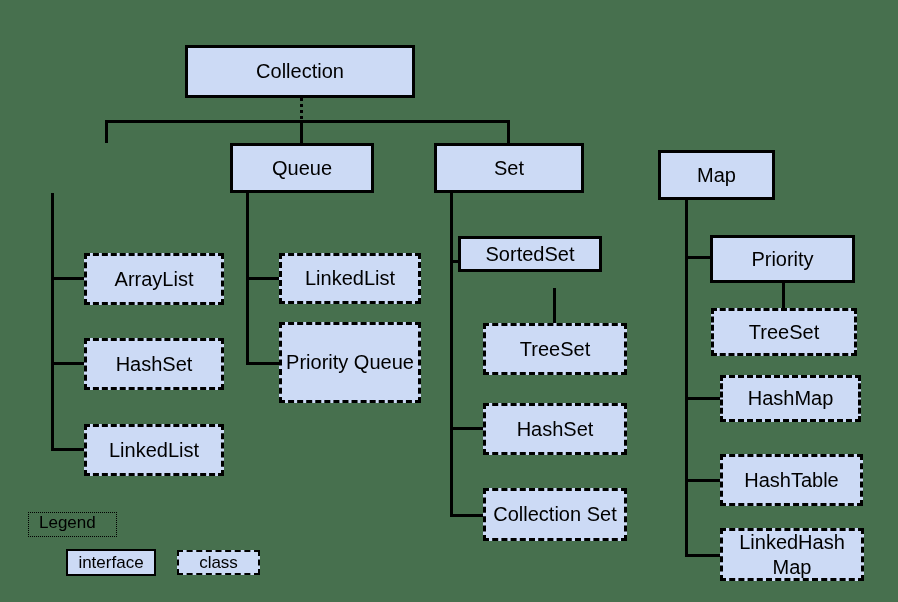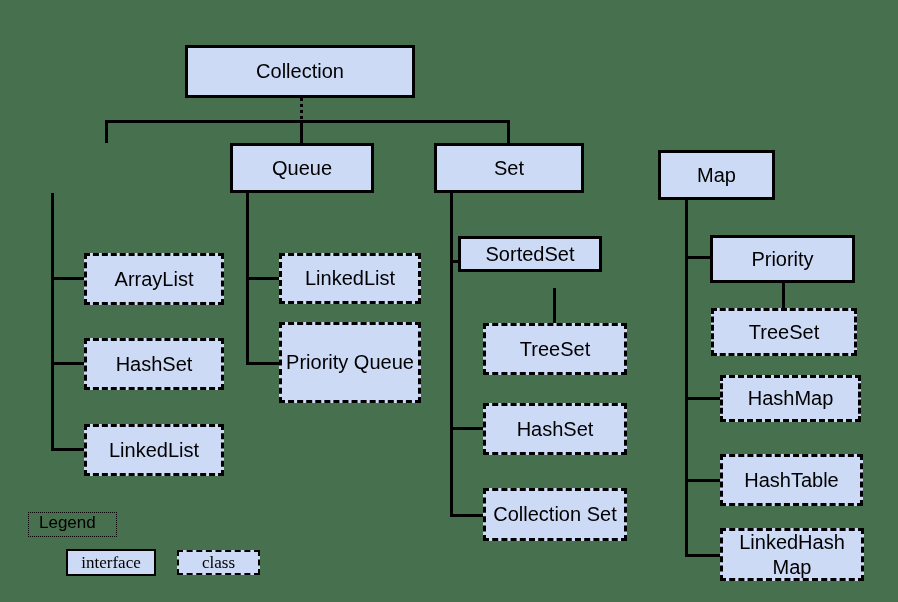--- a/index.html
+++ b/index.html
@@ -44,21 +44,20 @@
   }
   .legend-sample {
     position: absolute;
     box-sizing: border-box;
     background: #ccdaf5;
     color: #000;
     font-size: 17px;
     display: flex;
     align-items: center;
     justify-content: center;
-    font-family: Liberation Serif, serif;
   }
   .legend-sample.iface { border: 2px solid #000; }
   .legend-sample.cls   { border: 2px dashed #000; }
 </style>
 </head>
 <body>
 
 <div class="stage">
 
   <div class="line dashed-v" style="left:300px;top:98px;width:3px;height:23px"></div>

